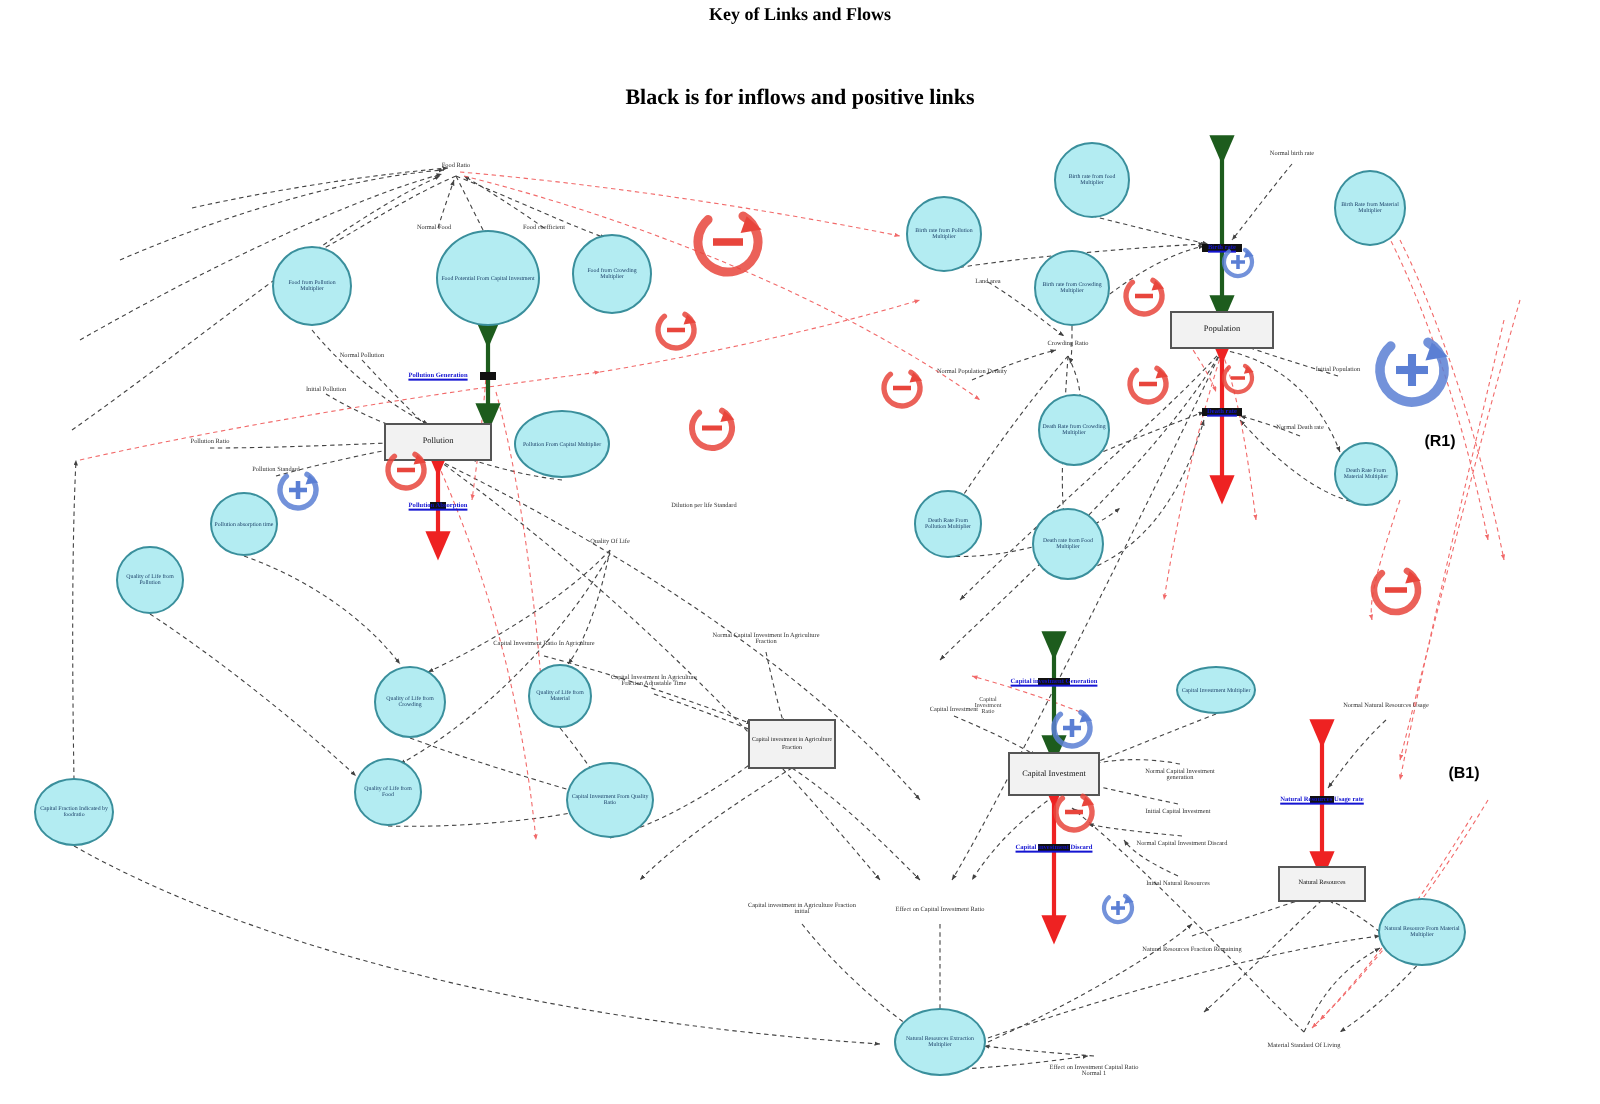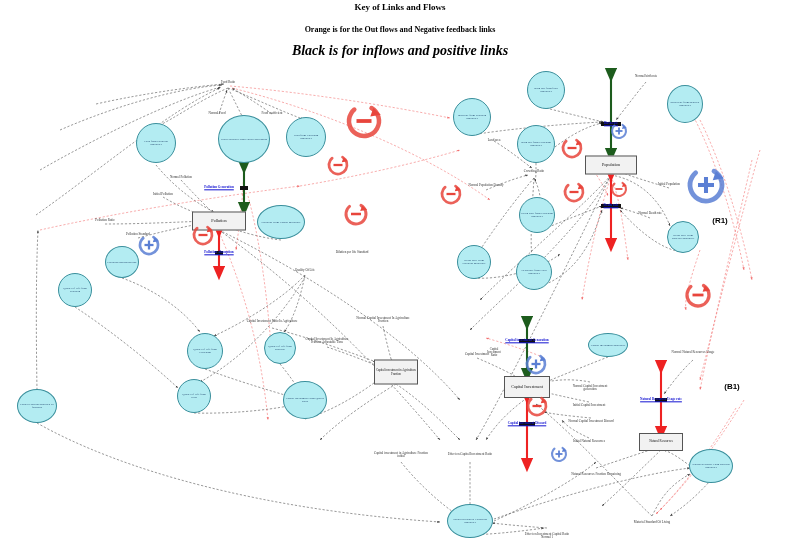--- a/index.html
+++ b/index.html
@@ -5,21 +5,21 @@
 <style>
   html,body{margin:0;padding:0;background:#ffffff;}
   body{width:800px;height:552px;position:relative;overflow:hidden;
        font-family:"Liberation Serif", serif;color:#000;}
   #stage{position:absolute;left:0;top:0;width:800px;height:532px;}
   svg#wires{position:absolute;left:0;top:0;width:800px;height:552px;}
 
   .hdr{position:absolute;width:100%;text-align:center;font-weight:bold;}
   .hdr1{top:2px;font-size:9px;}
   .hdr2{top:25px;font-size:8px;}
-  .hdr3{top:43px;font-size:14px;font-style:italic;}
+  .hdr3{top:43px;font-size:11px;}
 
   .node{position:absolute;transform:translate(-50%,-50%);
         display:flex;align-items:center;justify-content:center;
         text-align:center;line-height:1.02;}
 
   .aux{background:#b3ecf2;border:1px solid #3a8f9c;border-radius:50%;
        color:#1a3d66;font-size:2.9px;padding:1px;box-sizing:border-box;}
   .stock{background:#f2f2f2;border:1.3px solid #555;color:#111;
          font-size:4.2px;box-sizing:border-box;}
   .cons{color:#333;font-size:3.2px;background:transparent;}
@@ -30,21 +30,20 @@
 
   .badge{position:absolute;transform:translate(-50%,-50%);}
   .badge svg{display:block;}
 </style>
 </head>
 <body>
 
 <div id="stage">
 
   <div class="hdr hdr1">Key of Links and Flows</div>
-  <div class="hdr hdr2">Orange is for the Out flows and Negative feedback links</div>
   <div class="hdr hdr3">Black is for inflows and positive links</div>
 
   <svg id="wires" viewBox="0 0 800 552">
     <defs>
       <marker id="ahB" markerWidth="6" markerHeight="6" refX="5" refY="2" orient="auto">
         <path d="M0,0 L5,2 L0,4 z" fill="#333"></path>
       </marker>
       <marker id="ahR" markerWidth="6" markerHeight="6" refX="5" refY="2" orient="auto">
         <path d="M0,0 L5,2 L0,4 z" fill="#f05a5a"></path>
       </marker>

